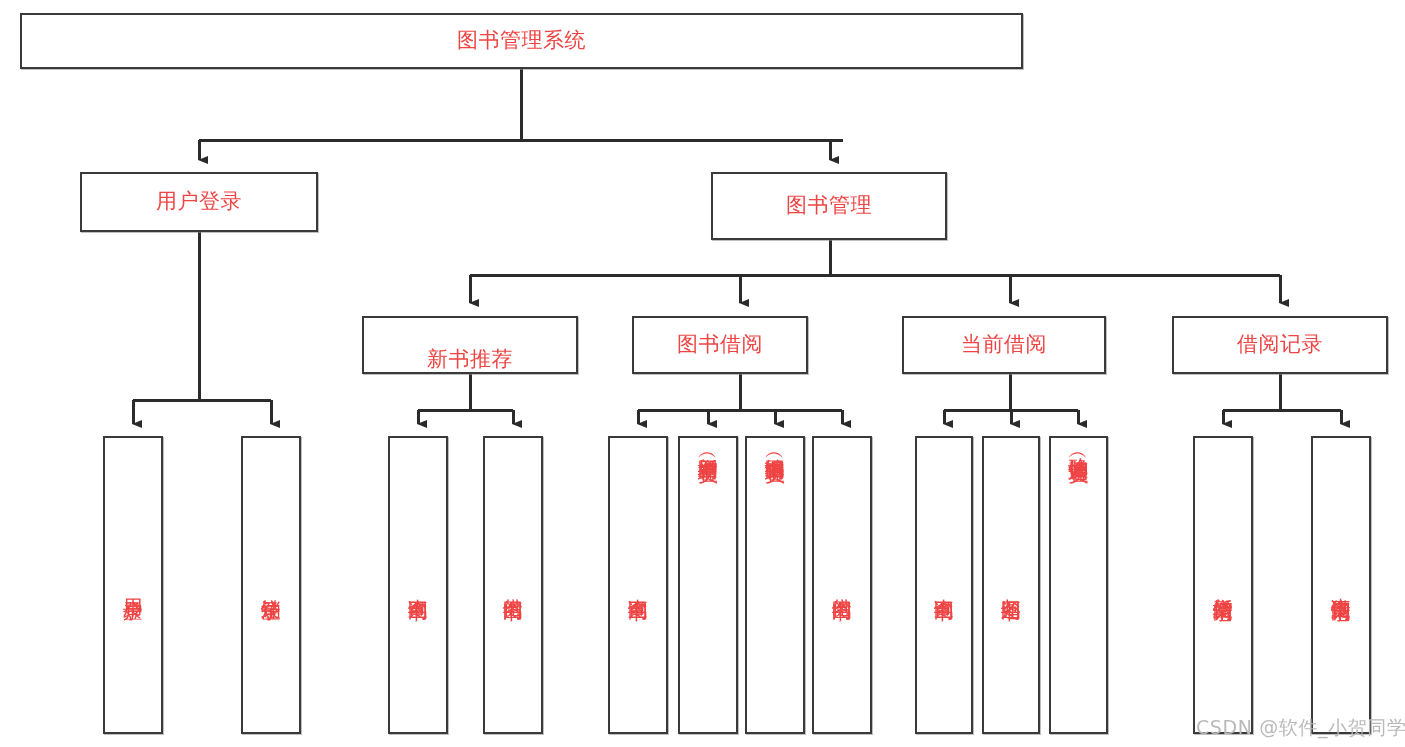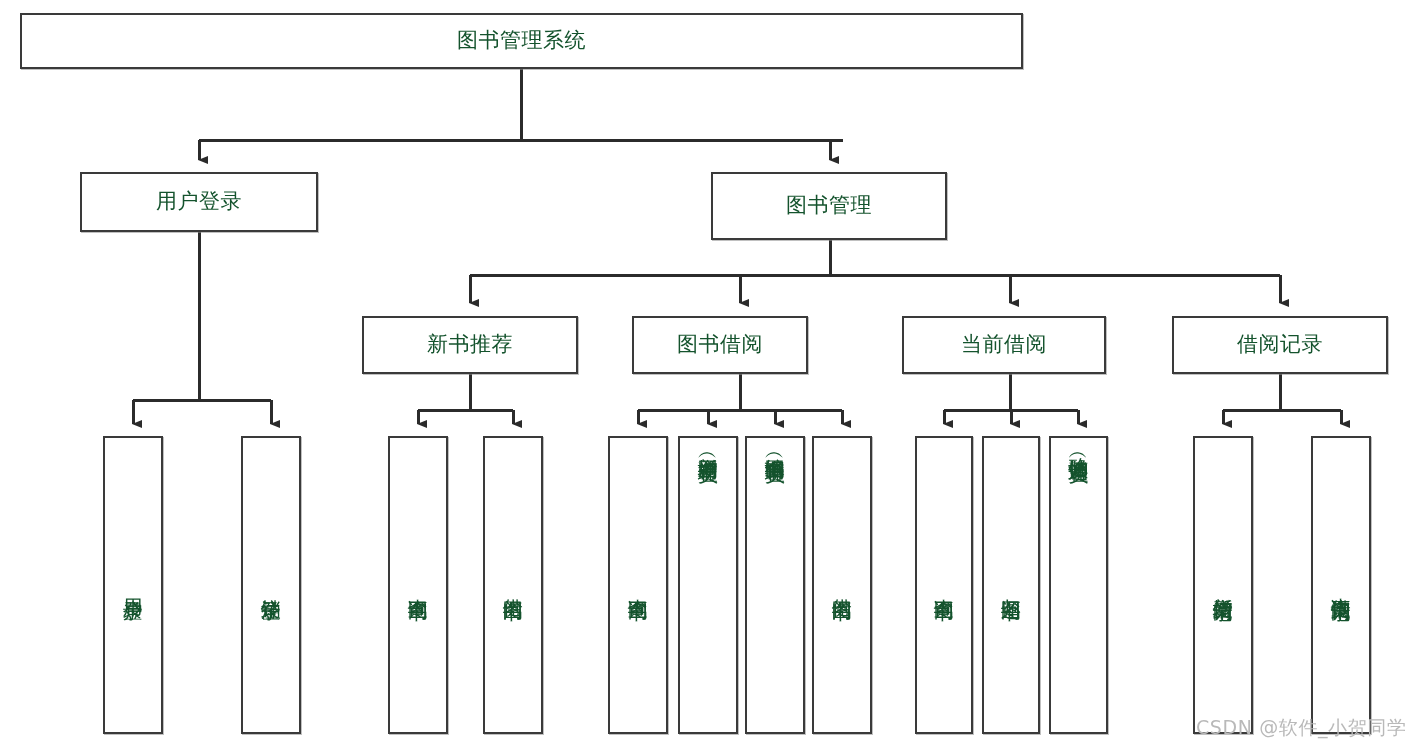--- a/index.html
+++ b/index.html
@@ -29,21 +29,21 @@
     position: absolute;
     box-sizing: border-box;
     background: #ffffff;
     border: 2px solid #3a3a3a;
     display: flex;
     align-items: center;
     justify-content: center;
     box-shadow: 1px 1px 0 rgba(140,140,140,0.55);
   }
   .node-label {
-    color: #14532d;
+    color: #ef4444;
     font-size: 21px;
     line-height: 1.12;
     letter-spacing: 0.5px;
     white-space: nowrap;
     text-align: center;
   }
   .node.vertical {
     align-items: flex-start;
     padding-top: 4px;
   }
@@ -126,21 +126,21 @@
     <span class="node-label">图书管理系统</span>
   </div>
 
   <div class="node" id="node-l2-0" style="left: 80px; top: 172px; width: 238px; height: 60px;">
     <span class="node-label">用户登录</span>
   </div>
   <div class="node" id="node-l2-1" style="left: 711px; top: 172px; width: 236px; height: 68px;">
     <span class="node-label">图书管理</span>
   </div>
 
-  <div class="node" id="node-l3-0" style="left: 362px; top: 316px; width: 216px; height: 58px;">
+  <div class="node" id="node-l3-0" style="left: 362px; top: 316px; width: 216px; height: 58px; align-items: flex-end;">
     <span class="node-label">新书推荐</span>
   </div>
   <div class="node" id="node-l3-1" style="left: 632px; top: 316px; width: 176px; height: 58px;">
     <span class="node-label">图书借阅</span>
   </div>
   <div class="node" id="node-l3-2" style="left: 902px; top: 316px; width: 204px; height: 58px;">
     <span class="node-label">当前借阅</span>
   </div>
   <div class="node" id="node-l3-3" style="left: 1172px; top: 316px; width: 216px; height: 58px;">
     <span class="node-label">借阅记录</span>

